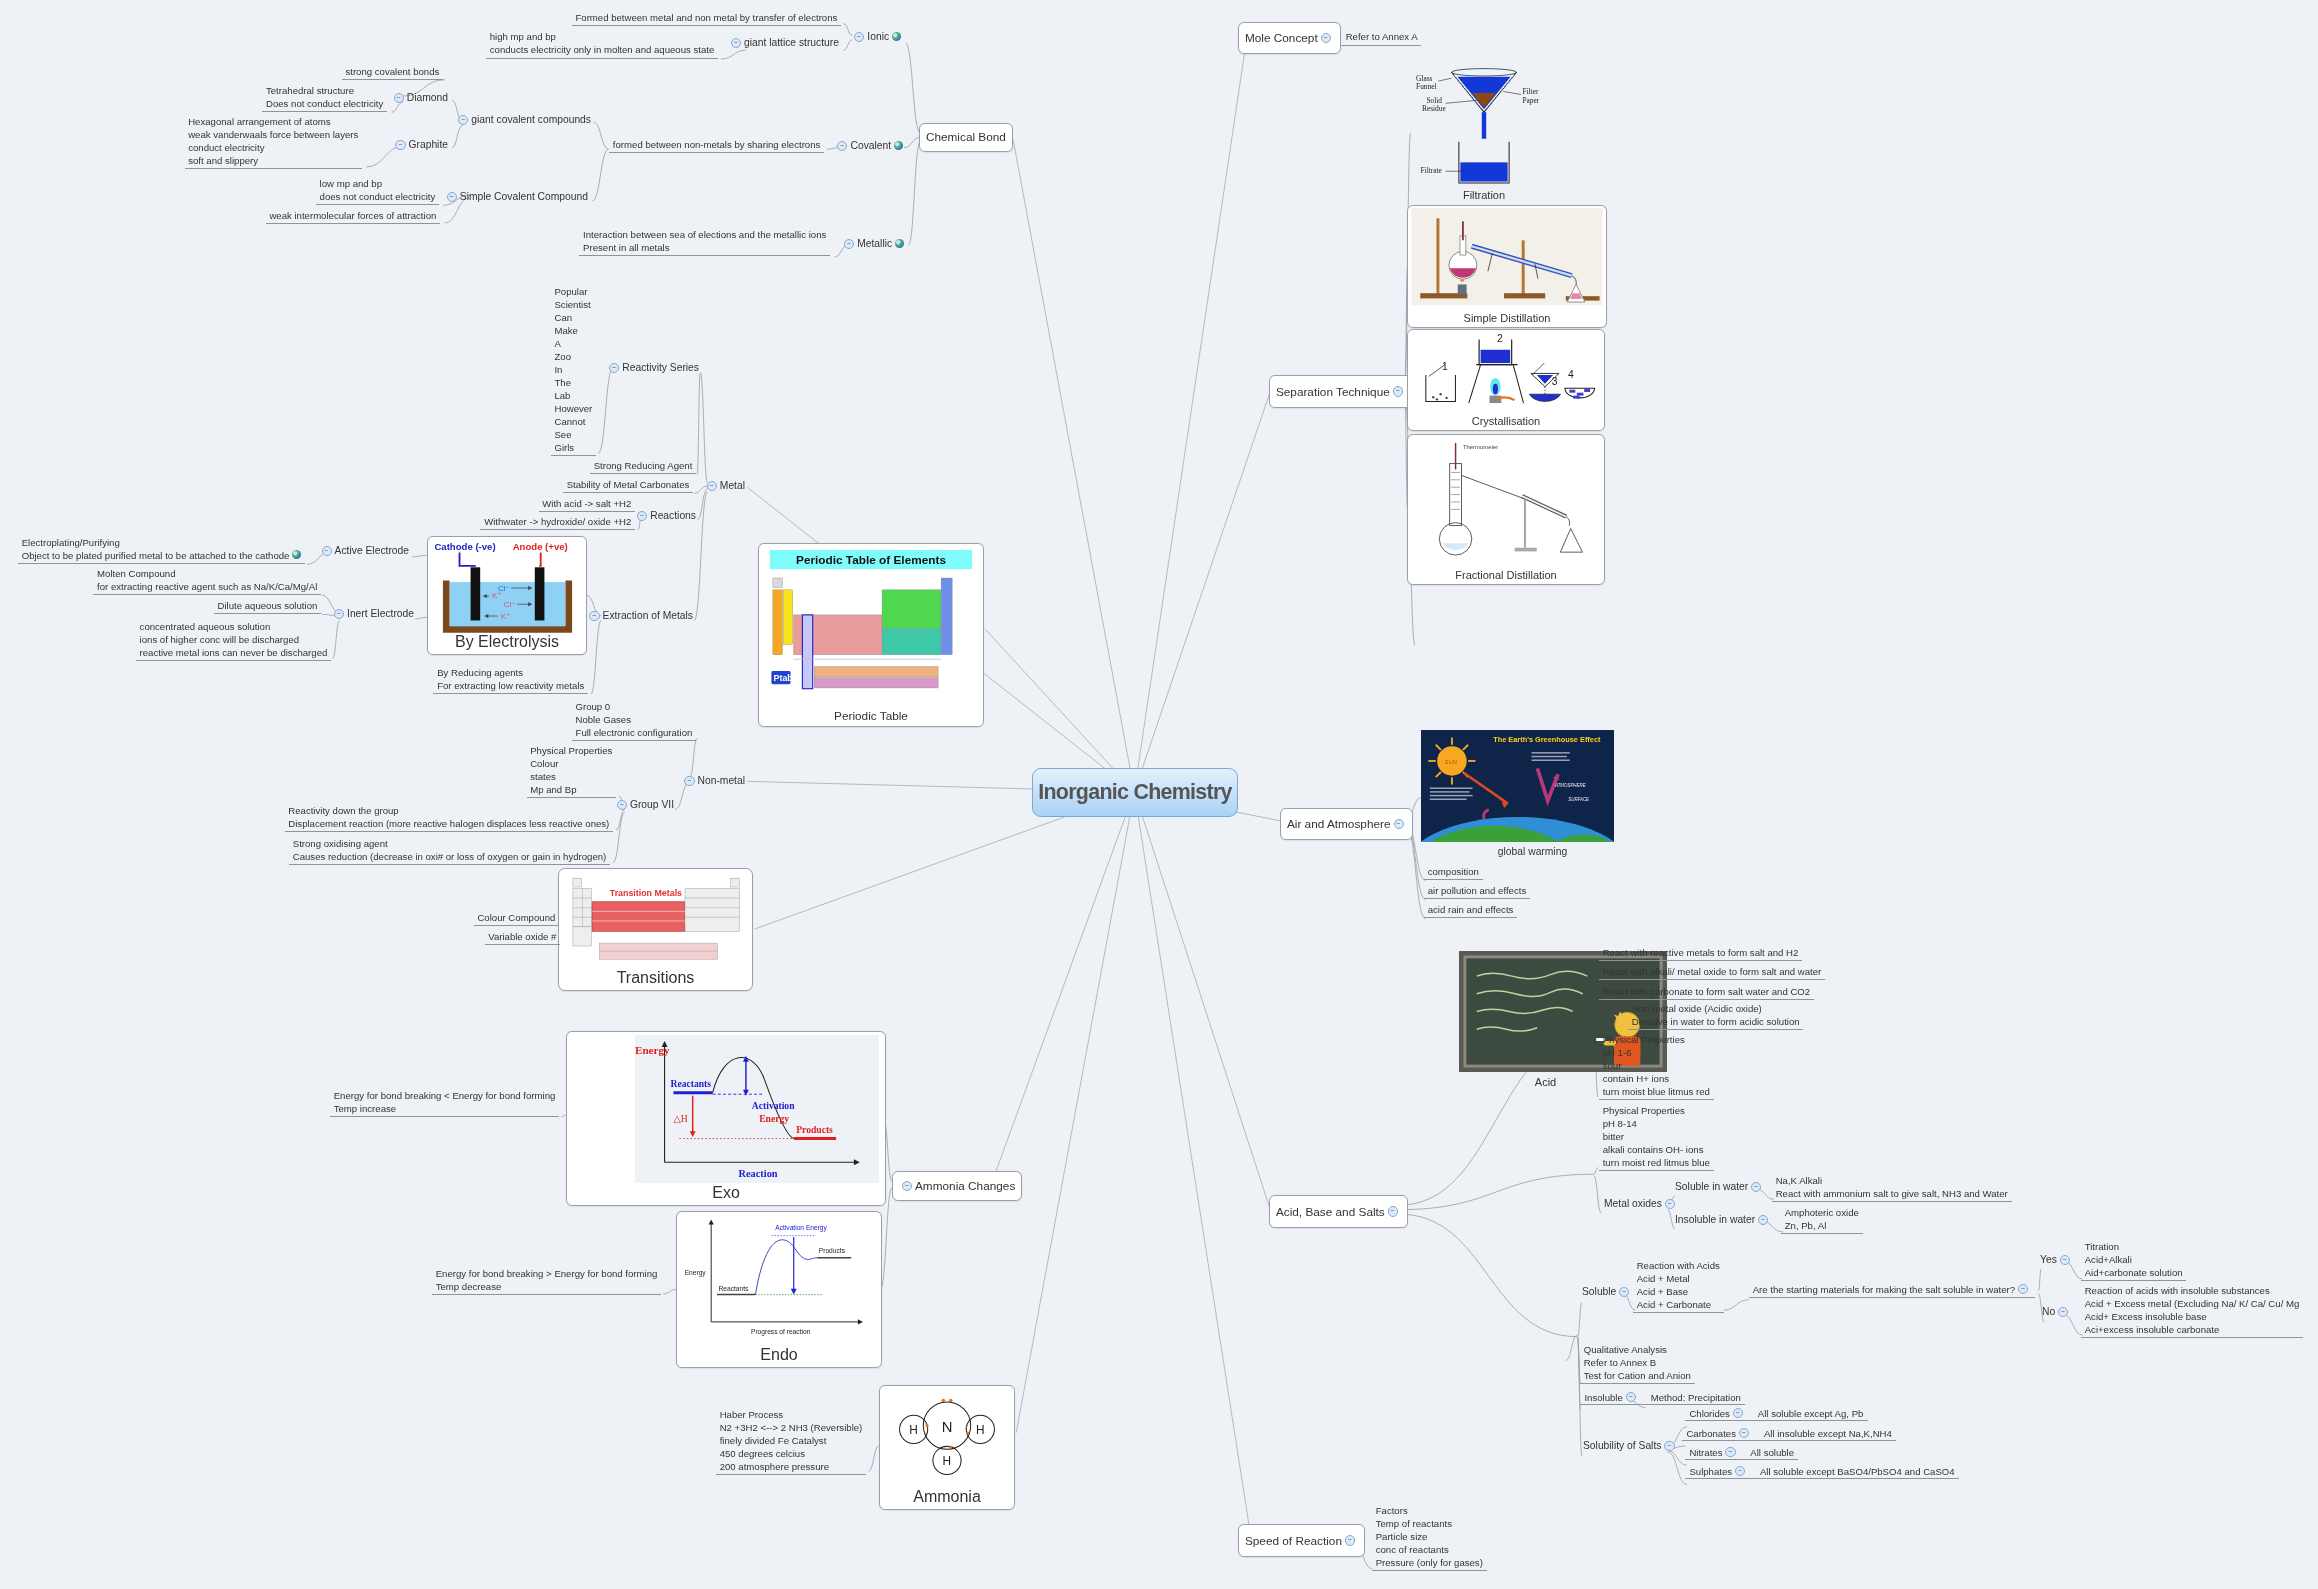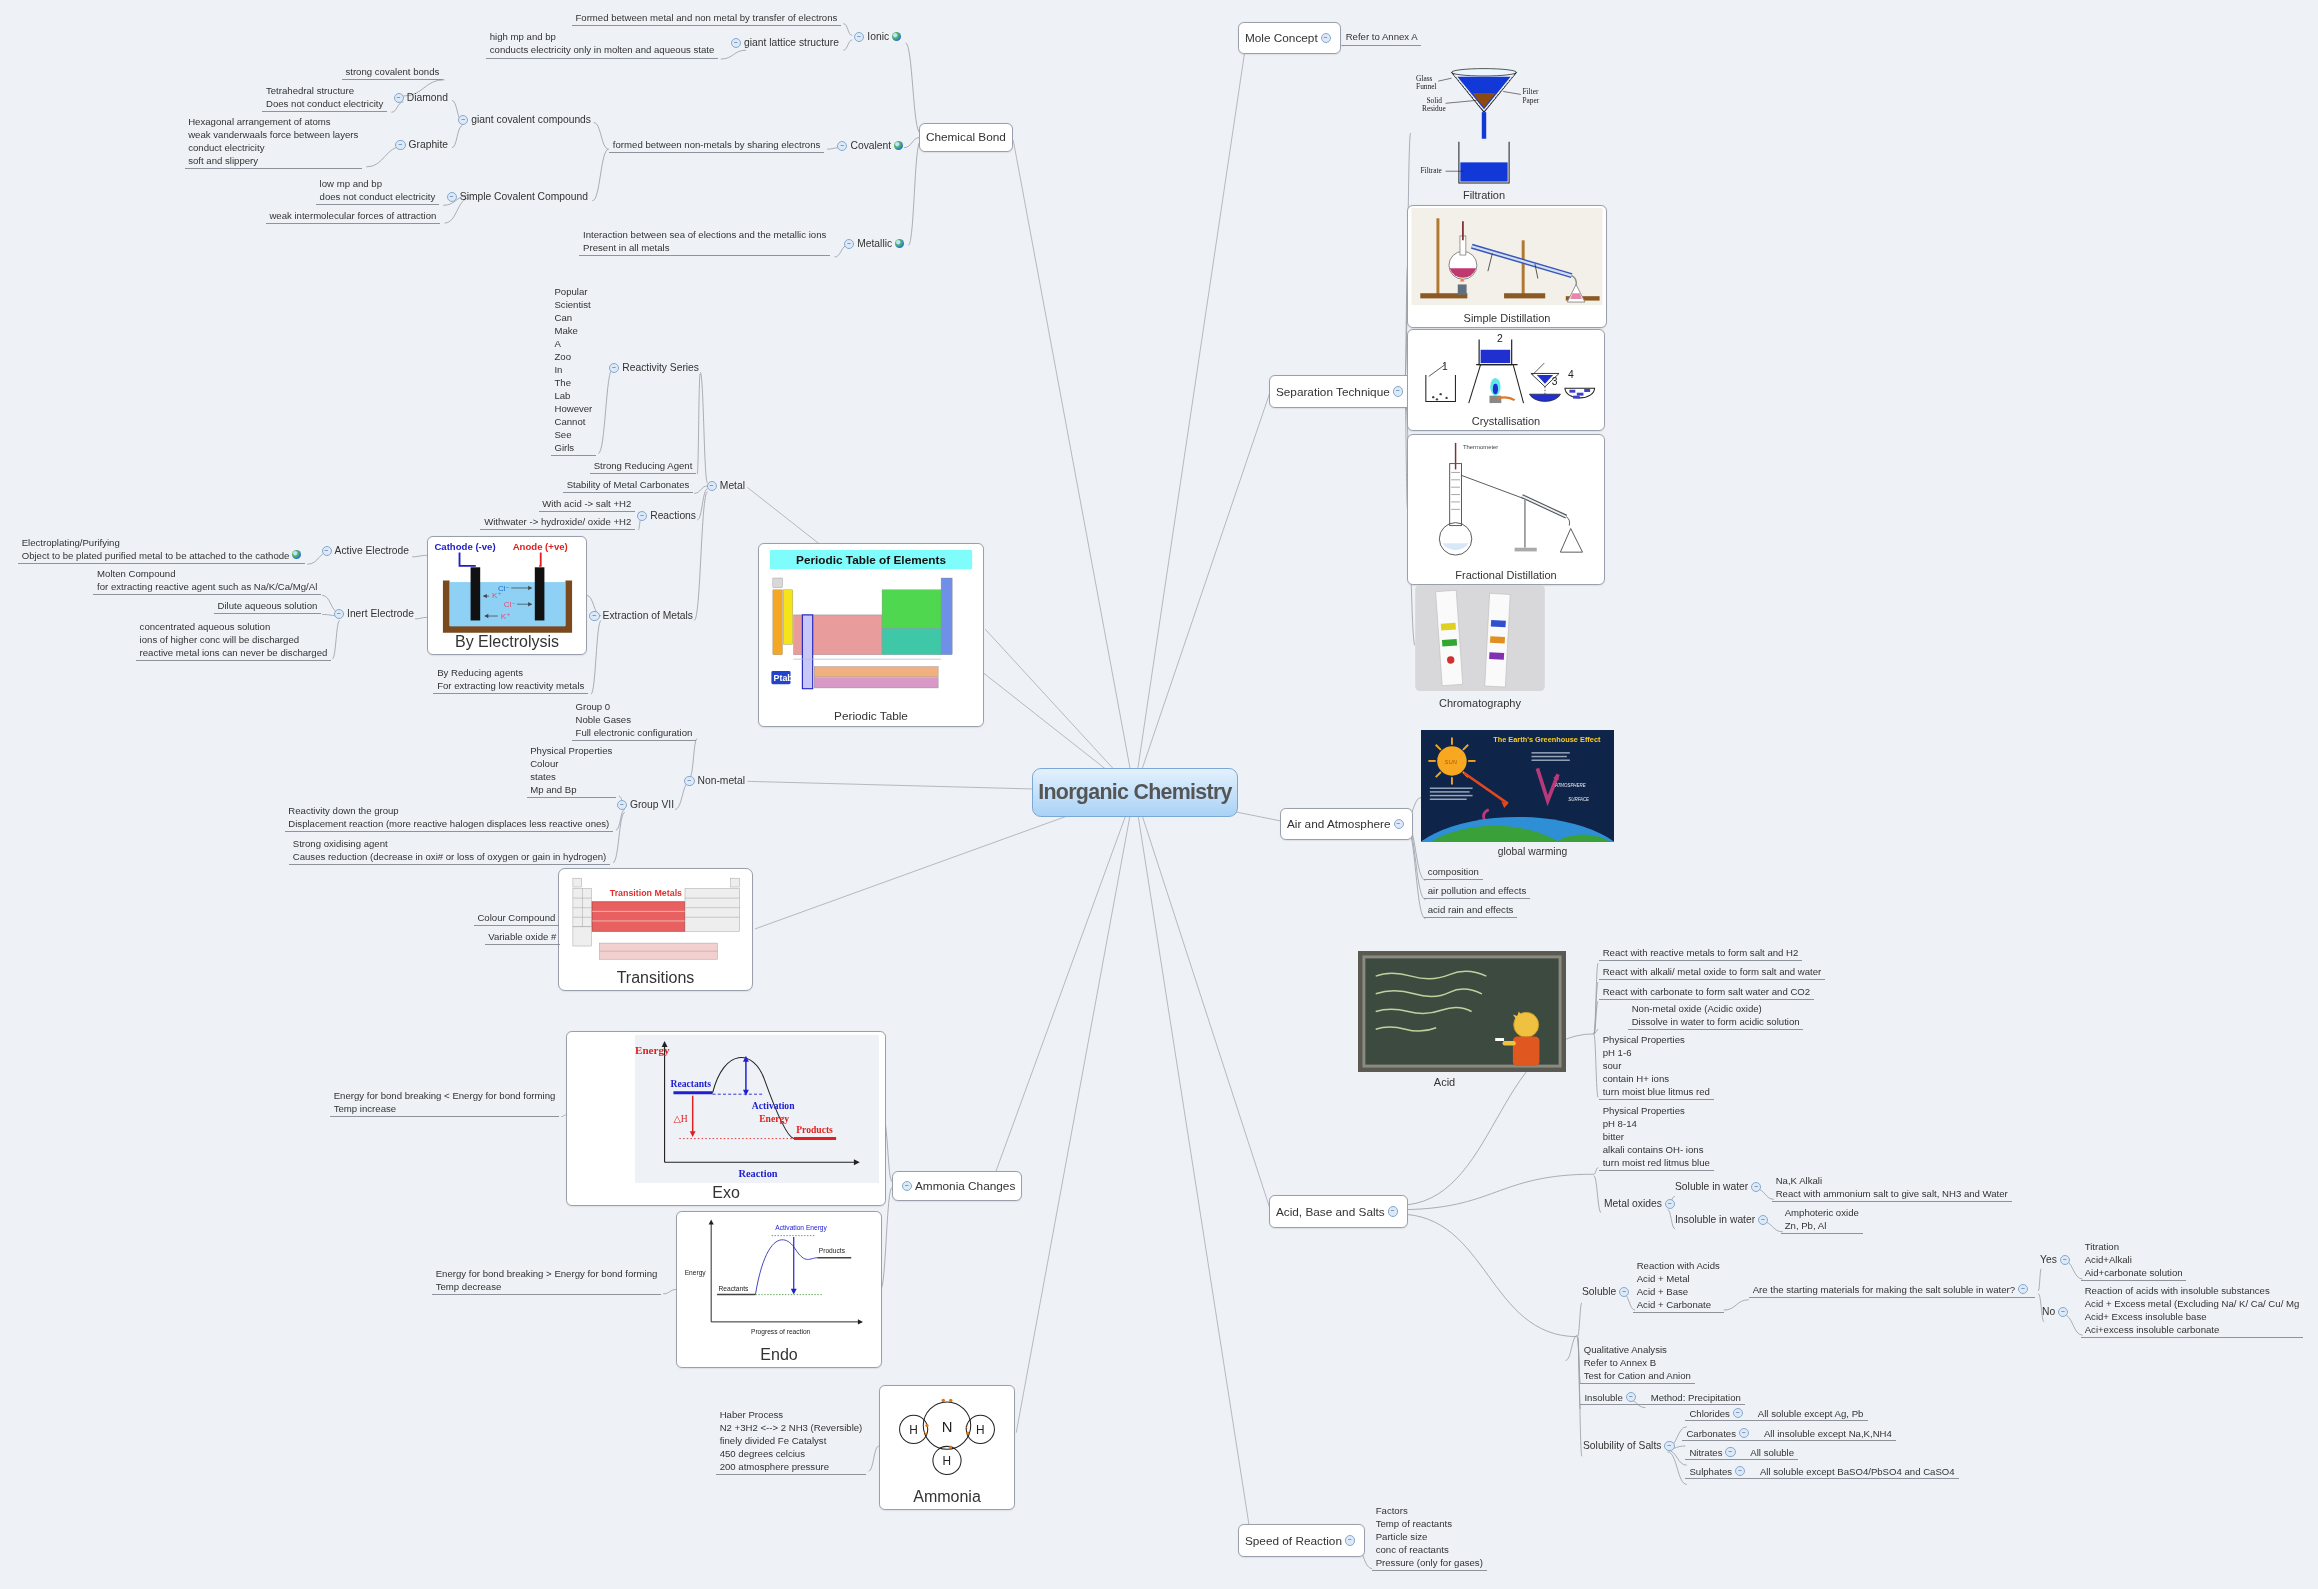--- a/index.html
+++ b/index.html
@@ -489,38 +489,20 @@
     <path d="M146 80 L206 108" stroke="#555" stroke-width="5.5"></path>
     <path d="M146 80 L206 108" stroke="#eaf2fa" stroke-width="2.5"></path>
     <path d="M206 108 q6 4 4 12" stroke="#555" stroke-width="1.3" fill="none"></path>
     <path d="M198 156 L212 124 L228 156 Z" fill="none" stroke="#555" stroke-width="1.3"></path>
     <line x1="150" y1="84" x2="150" y2="150" stroke="#888" stroke-width="2"></line>
     <rect x="136" y="150" width="30" height="5" fill="#aaa"></rect>
   </svg>
   <div class="figcap" style="font-size:11px;">Fractional Distillation</div>
 </div>
 
-<div class="fig" style="left:1415px;top:585px;width:130px;height:124px;">
-  <svg viewBox="0 0 176 144" width="130" height="106">
-    <rect x="0" y="0" width="176" height="144" rx="6" fill="#d8d8da"></rect>
-    <g transform="rotate(-4 46 70)">
-      <rect x="32" y="8" width="28" height="128" fill="#fafafa" stroke="#bbb" stroke-width=".8"></rect>
-      <rect x="36" y="52" width="20" height="9" fill="#e0d020"></rect>
-      <rect x="36" y="74" width="20" height="9" fill="#30a830"></rect>
-      <circle cx="46" cy="102" r="5" fill="#d03030"></circle>
-    </g>
-    <g transform="rotate(3 112 70)">
-      <rect x="98" y="12" width="28" height="126" fill="#fafafa" stroke="#bbb" stroke-width=".8"></rect>
-      <rect x="102" y="48" width="20" height="9" fill="#3050d0"></rect>
-      <rect x="102" y="70" width="20" height="9" fill="#e09020"></rect>
-      <rect x="102" y="92" width="20" height="9" fill="#8030b0"></rect>
-    </g>
-  </svg>
-  <div class="figcap" style="font-size:11px;bottom:0;">Chromatography</div>
-</div>
 
 <div class="box topic" style="left:1280px;top:808px;height:29.5px;">
       <span>Air and Atmosphere</span>
       <span class="exp">−</span>
     </div>
 
 <div class="fig" style="left:1421px;top:730px;width:223px;height:128px;">
   <svg viewBox="0 0 262 152" width="193" height="112">
     <rect x="0" y="0" width="262" height="152" fill="#0e2448"></rect>
     <text x="98" y="16" font-size="10" font-weight="bold" fill="#ffd020">The Earth's Greenhouse Effect</text>
@@ -561,21 +543,21 @@
 
 <div class="lbl" style="left:1424px;top:864px;">composition</div>
 <div class="lbl" style="left:1424px;top:883px;">air pollution and effects</div>
 <div class="lbl" style="left:1424px;top:902px;">acid rain and effects</div>
 
 <div class="box topic" style="left:1269px;top:1195px;height:31px;">
       <span>Acid, Base and Salts</span>
       <span class="exp">−</span>
     </div>
 
-<div class="fig" style="left:1327px;top:951px;width:204px;height:137px;padding-left:31px;">
+<div class="fig" style="left:1428px;top:951px;width:204px;height:137px;padding-left:31px;">
   <svg viewBox="0 0 282 164" width="208" height="121">
     <rect x="0" y="0" width="282" height="164" fill="#5a5a52"></rect>
     <rect x="8" y="8" width="266" height="148" fill="#3d4a40" stroke="#8a8a80" stroke-width="4"></rect>
     <g stroke="#cfe0a8" stroke-width="2" fill="none" opacity=".9">
       <path d="M24 34 q20 -8 48 0 t52 -2 t50 2"></path>
       <path d="M24 58 q24 -8 52 0 t48 -2 t44 2"></path>
       <path d="M24 82 q20 -6 44 0 t46 -2 t40 2"></path>
       <path d="M24 106 q18 -6 40 0 t42 -2"></path>
     </g>
     <circle cx="228" cy="100" r="17" fill="#f0c040" stroke="#c09020" stroke-width="1"></circle>

